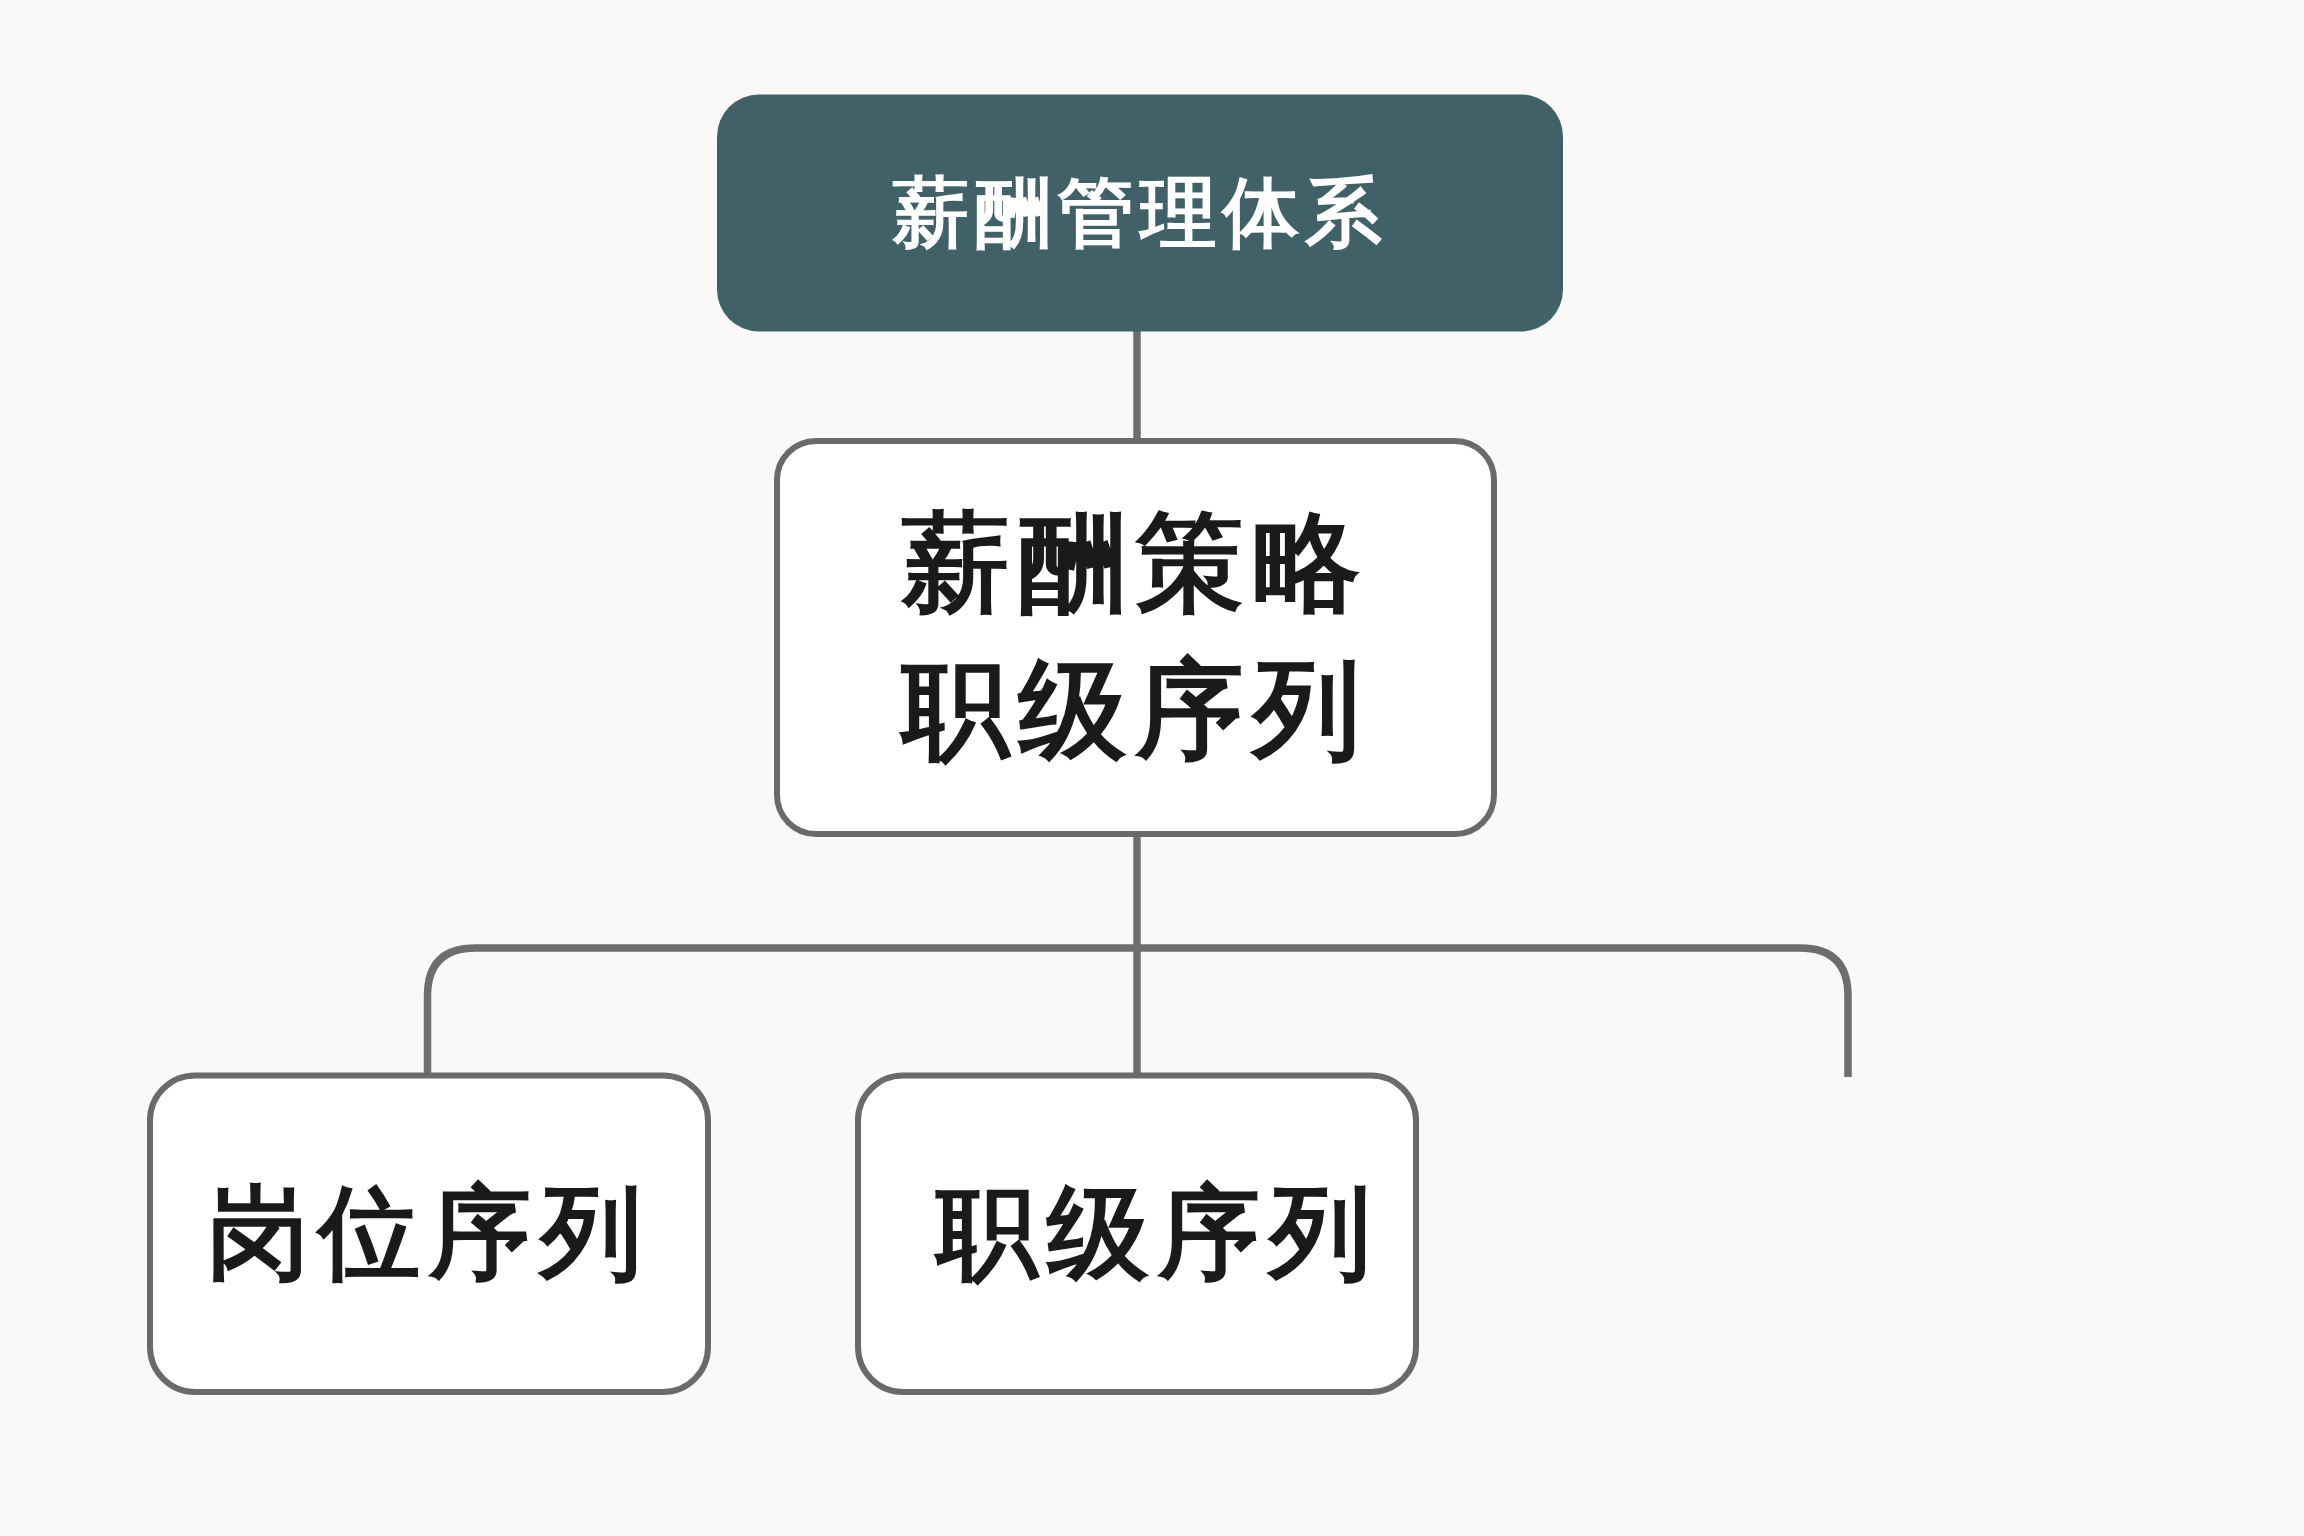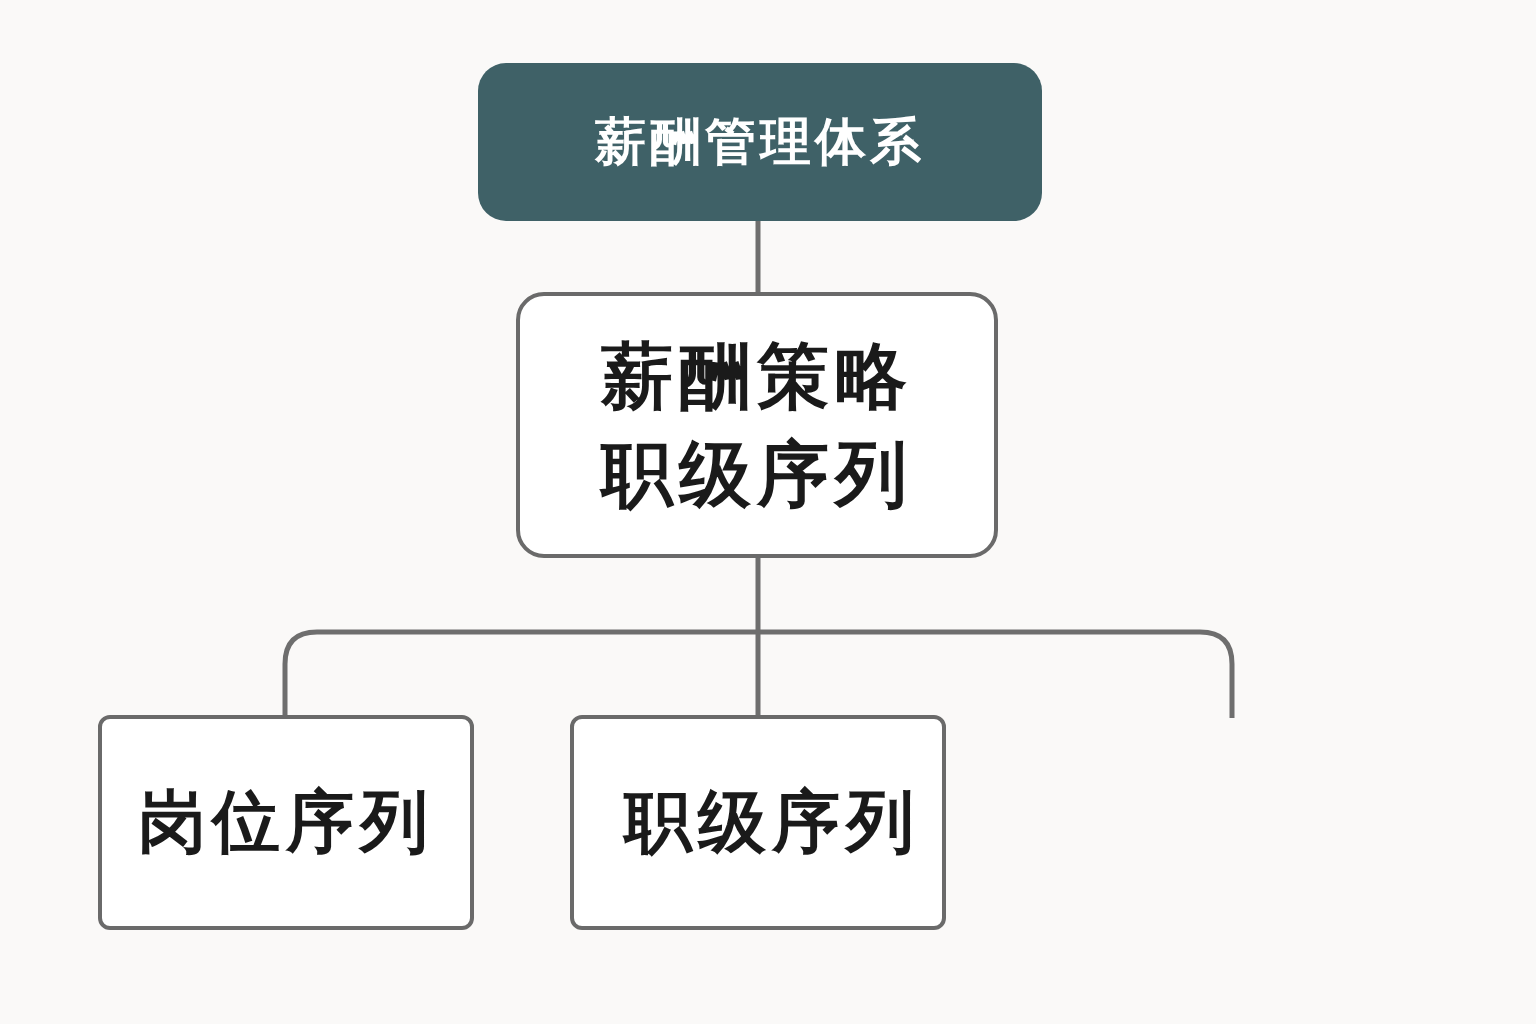--- a/index.html
+++ b/index.html
@@ -62,21 +62,21 @@
     letter-spacing: 6px;
     line-height: 1.0;
     gap: 26px;
   }
   .node-child {
     top: 715px;
     width: 376px;
     height: 215px;
     background: var(--box-bg, #ffffff);
     border: 4px solid var(--box-border, #6a6a6a);
-    border-radius: 12px;
+    border-radius: 32px;
     font-size: 68px;
     letter-spacing: 6px;
   }
   .node-child-1 { left: 98px; }
   .node-child-2 { left: 570px; padding-left: 28px; }
   .node-child-3 { left: 1043px; }
   .node-line {
     white-space: nowrap;
   }
 </style>

